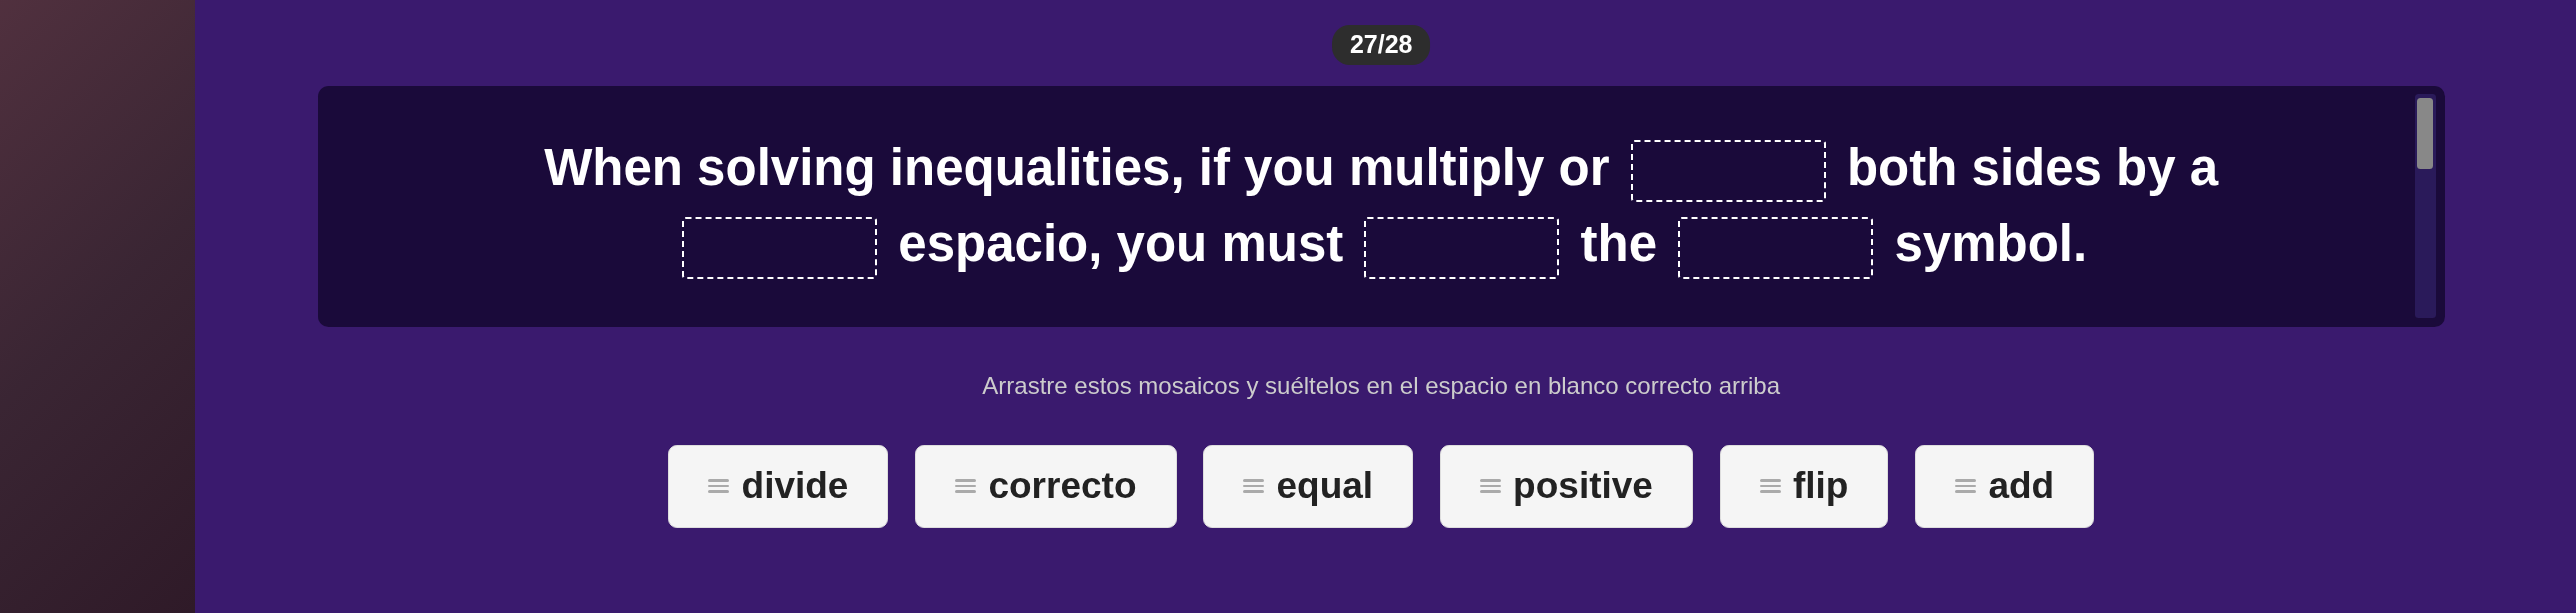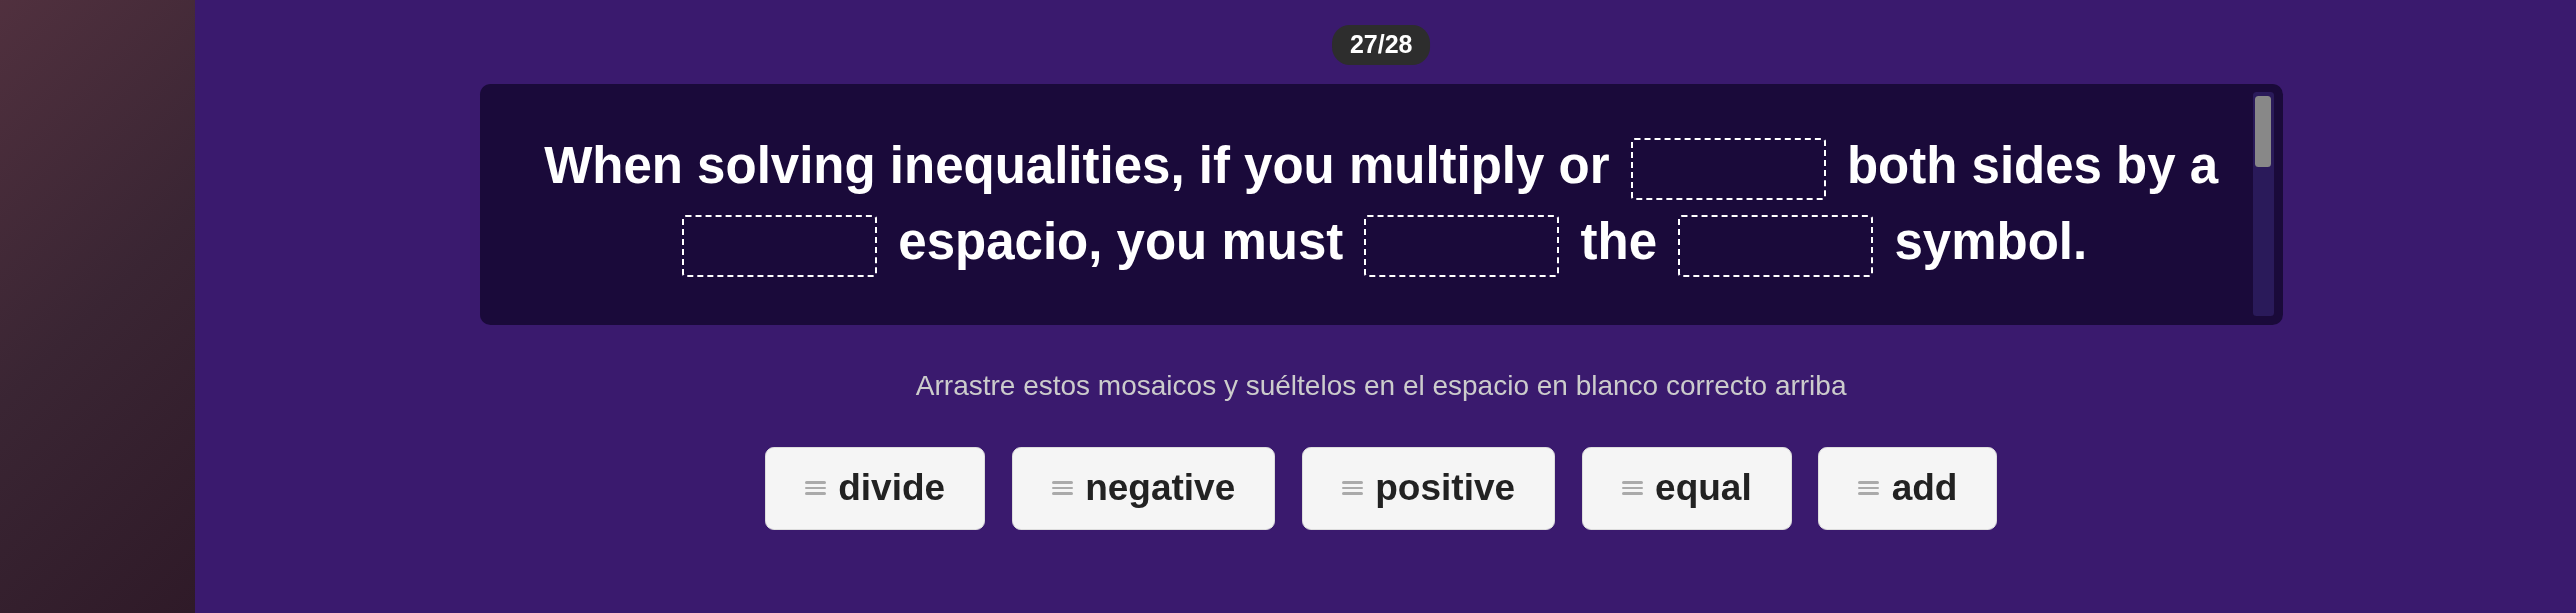--- a/index.html
+++ b/index.html
@@ -53,21 +53,21 @@
       font-size: 25px;
       font-weight: bold;
       padding: 5.3px 17.7px;
       border-radius: 17.7px;
     }
 
     .question-card {
       background-color: #1a0a3a;
       border-radius: 10.6px;
       padding: 44px 34px;
-      width: 1803px;
+      width: 2127px;
       max-width: 2127px;
       position: relative;
     }
 
     .scrollbar-area {
       position: absolute;
       right: 8.9px;
       top: 8.9px;
       bottom: 8.9px;
       width: 21px;
@@ -99,21 +99,21 @@
       border: 2.7px dashed #ffffff;
       border-radius: 3.5px;
       min-width: 195px;
       height: 62px;
       vertical-align: middle;
       margin: 0 7px;
     }
 
     .instructions {
       color: #cccccc;
-      font-size: 28px;
+      font-size: 24px;
       text-align: center;
     }
 
     .tiles-row {
       display: flex;
       flex-direction: row;
       gap: 26.6px;
       align-items: center;
       justify-content: center;
       flex-wrap: wrap;
@@ -188,37 +188,45 @@
           <span></span>
         </div>
         <span>divide</span>
       </div>
       <div class="tile" draggable="true">
         <div class="tile-icon">
           <span></span>
           <span></span>
           <span></span>
         </div>
-        <span>negative</span>
+        <span>correcto</span>
+      </div>
+      <div class="tile" draggable="true">
+        <div class="tile-icon">
+          <span></span>
+          <span></span>
+          <span></span>
+        </div>
+        <span>equal</span>
       </div>
       <div class="tile" draggable="true">
         <div class="tile-icon">
           <span></span>
           <span></span>
           <span></span>
         </div>
         <span>positive</span>
       </div>
       <div class="tile" draggable="true">
         <div class="tile-icon">
           <span></span>
           <span></span>
           <span></span>
         </div>
-        <span>equal</span>
+        <span>flip</span>
       </div>
       <div class="tile" draggable="true">
         <div class="tile-icon">
           <span></span>
           <span></span>
           <span></span>
         </div>
         <span>add</span>
       </div>
     </div>

